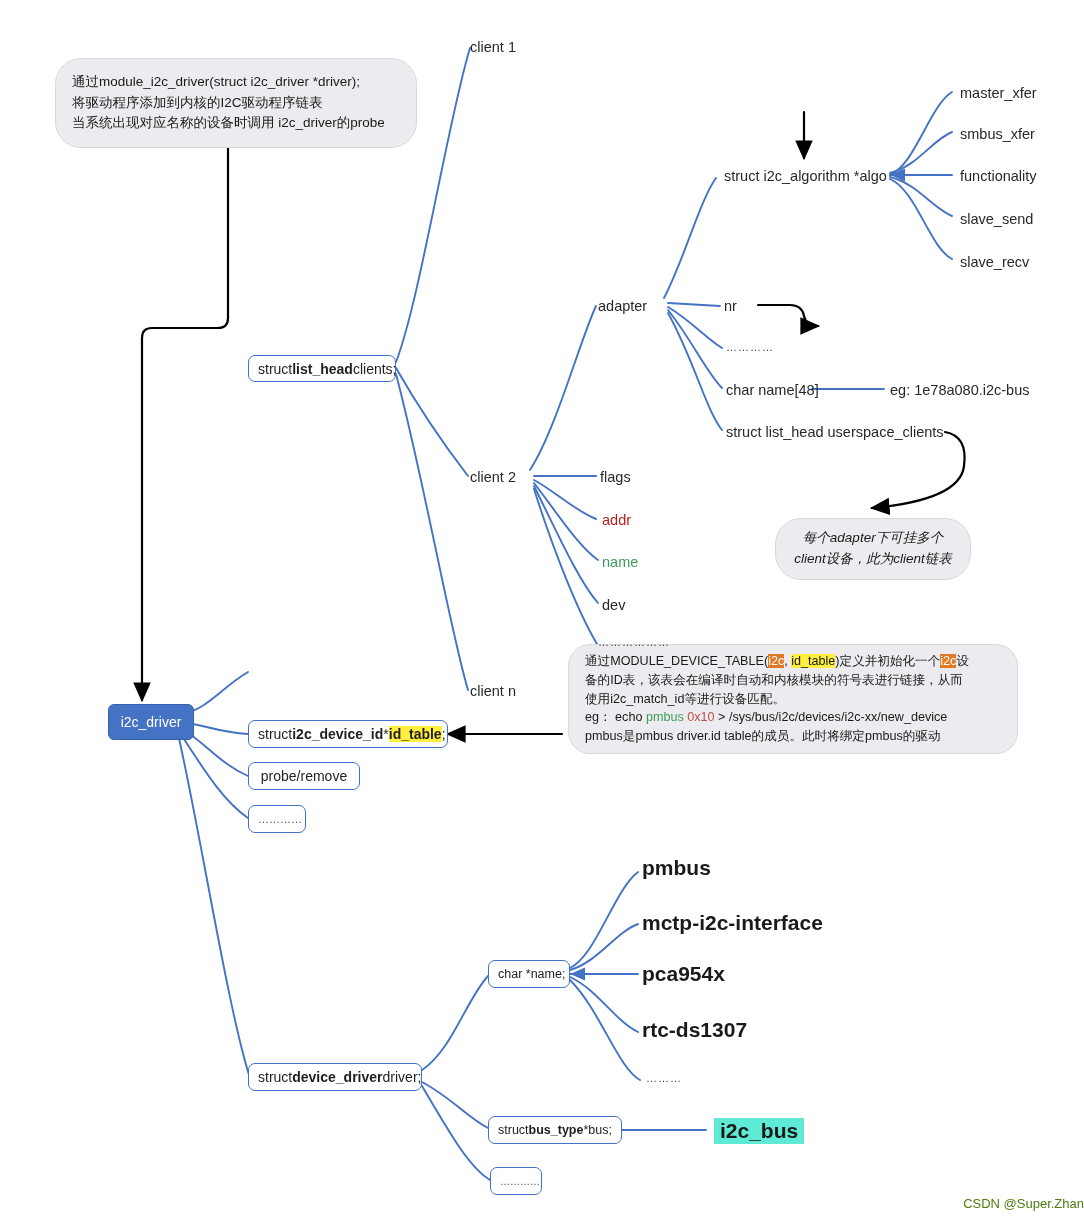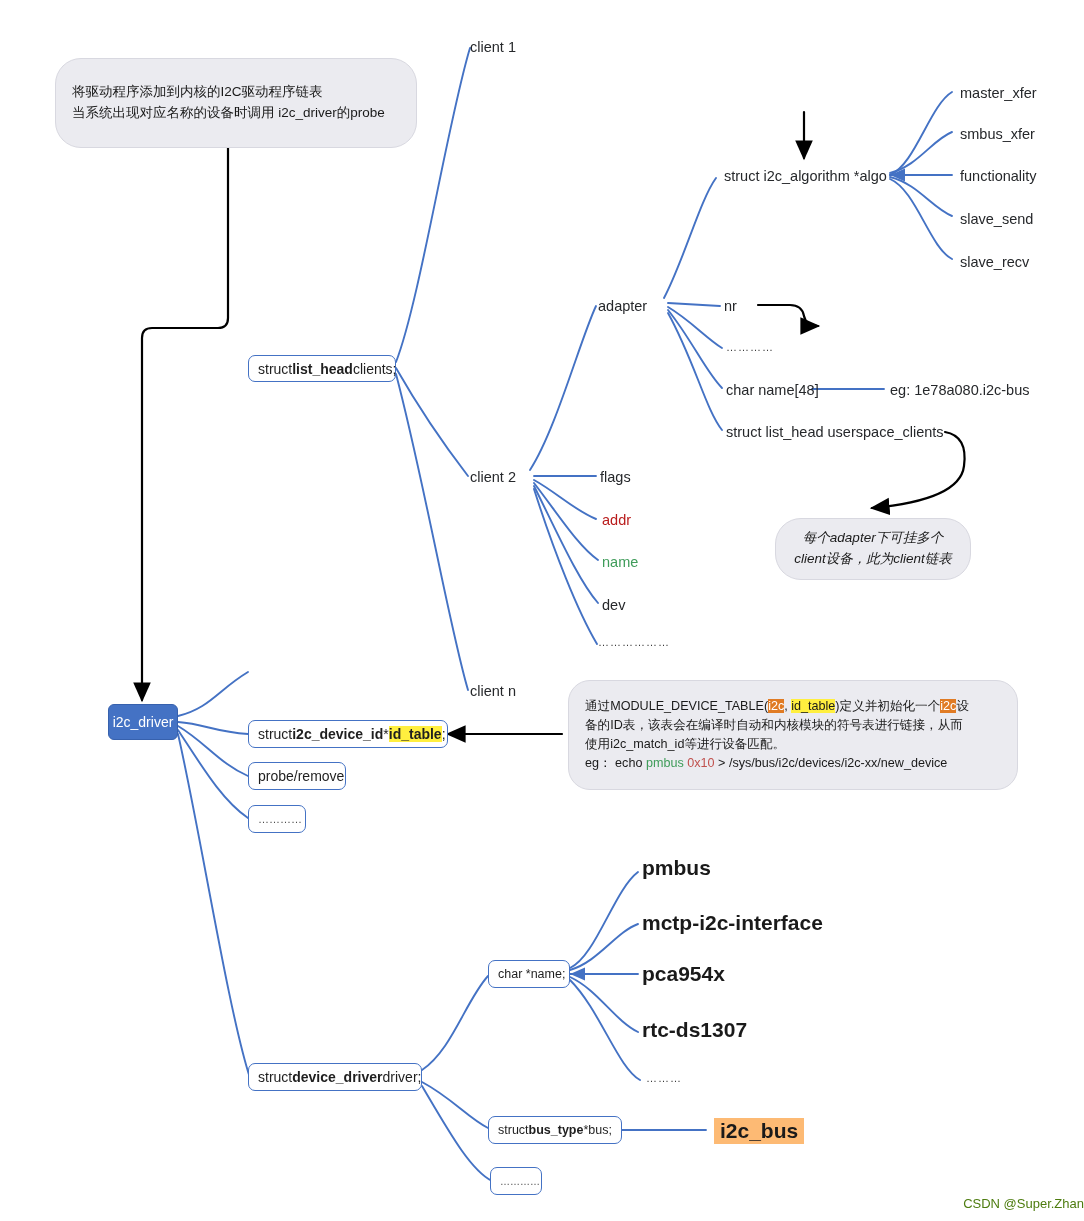--- a/index.html
+++ b/index.html
@@ -92,21 +92,21 @@
   .callout .ln { white-space: nowrap; }
   
   .bigname {
     position: absolute;
     font-size: 21px;
     font-weight: bold;
     color: #1a1a1a;
     white-space: nowrap;
   }
   .bigname.grey-hl {
-    background: #fdba74;
+    background: #5eead4;
     padding: 1px 6px;
   }
   .code-green { color: #3f9c5a; }
   .code-red   { color: #c0504d; }
   .watermark {
     position: absolute;
     right: 0;
     bottom: 10px;
     color: #4d7c0f;
     font-size: 13px;
@@ -191,57 +191,59 @@
 
       <path d="M758,305 L790,305 Q802,305 804,316 Q806,326 818,326" marker-end="url(#arrB)"></path>
 
       <path d="M945,432 Q968,436 964,466 Q960,500 872,508" marker-end="url(#arrB)"></path>
 
       <path d="M562,734 L448,734" marker-end="url(#arrBL)"></path>
     </g>
   </svg>
 
   <div class="callout" style="left:55px; top:58px; width:362px; height:90px;">
+    <span class="ln">通过module_i2c_driver(struct i2c_driver *driver);</span>
     <span class="ln">将驱动程序添加到内核的I2C驱动程序链表</span>
     <span class="ln">当系统出现对应名称的设备时调用 i2c_driver的probe</span>
   </div>
 
 
 
   <div class="callout center" style="left:775px; top:518px; width:196px; height:62px;font-style:italic;">
     <span class="ln">每个adapter下可挂多个</span>
     <span class="ln">client设备，此为client链表</span>
   </div>
 
-  <div class="callout" style="left:568px; top:680px; width:450px; height:110px; border-radius:22px; font-size:12.6px; line-height:1.5;">
+  <div class="callout" style="left:568px; top:644px; width:450px; height:110px; border-radius:22px; font-size:12.6px; line-height:1.5;">
     <span class="ln"><span>通过MODULE_DEVICE_TABLE(</span><span class="hl-orange">i2c</span><span>, </span><span class="hl-yellow">id_table</span><span>)定义并初始化一个</span><span class="hl-orange">i2c</span><span>设</span></span>
     <span class="ln">备的ID表，该表会在编译时自动和内核模块的符号表进行链接，从而</span>
     <span class="ln">使用i2c_match_id等进行设备匹配。</span>
     <span class="ln"><span>eg：  echo </span><span class="code-green">pmbus</span><span class="code-red"> 0x10</span><span> &gt; /sys/bus/i2c/devices/i2c-xx/new_device</span></span>
-  </div>
-
-  <div class="rootnode" style="left:108px; top:704px; width:70px; height:36px;">
+    <span class="ln">pmbus是pmbus  driver.id  table的成员。此时将绑定pmbus的驱动</span>
+  </div>
+
+  <div class="rootnode" style="left:108px; top:704px; width:86px; height:36px;">
     <span>i2c_driver</span>
   </div>
 
   <div class="boxnode" style="left:248px; top:355px; width:148px; height:27px;">
     <span>struct </span>
       <b>list_head</b>
       <span> clients;</span>
   </div>
 
   <div class="boxnode" style="left:248px; top:720px; width:200px; height:28px;">
     <span>struct </span>
       <b>i2c_device_id</b>
       <span> *</span>
       <b class="hl-yellow">id_table</b>
       <span>;</span>
   </div>
 
-  <div class="boxnode" style="left:248px; top:762px; width:98px; height:28px;">
+  <div class="boxnode" style="left:248px; top:762px; width:112px; height:28px;justify-content:center;">
     <span>probe/remove</span>
   </div>
 
   <div class="boxnode" style="left:248px; top:805px; width:58px; height:28px; font-size:11px; color:#4a4a4a;">
     <span>…………</span>
   </div>
 
   <div class="boxnode" style="left:248px; top:1063px; width:174px; height:28px;">
     <span>struct </span>
       <b>device_driver</b>

